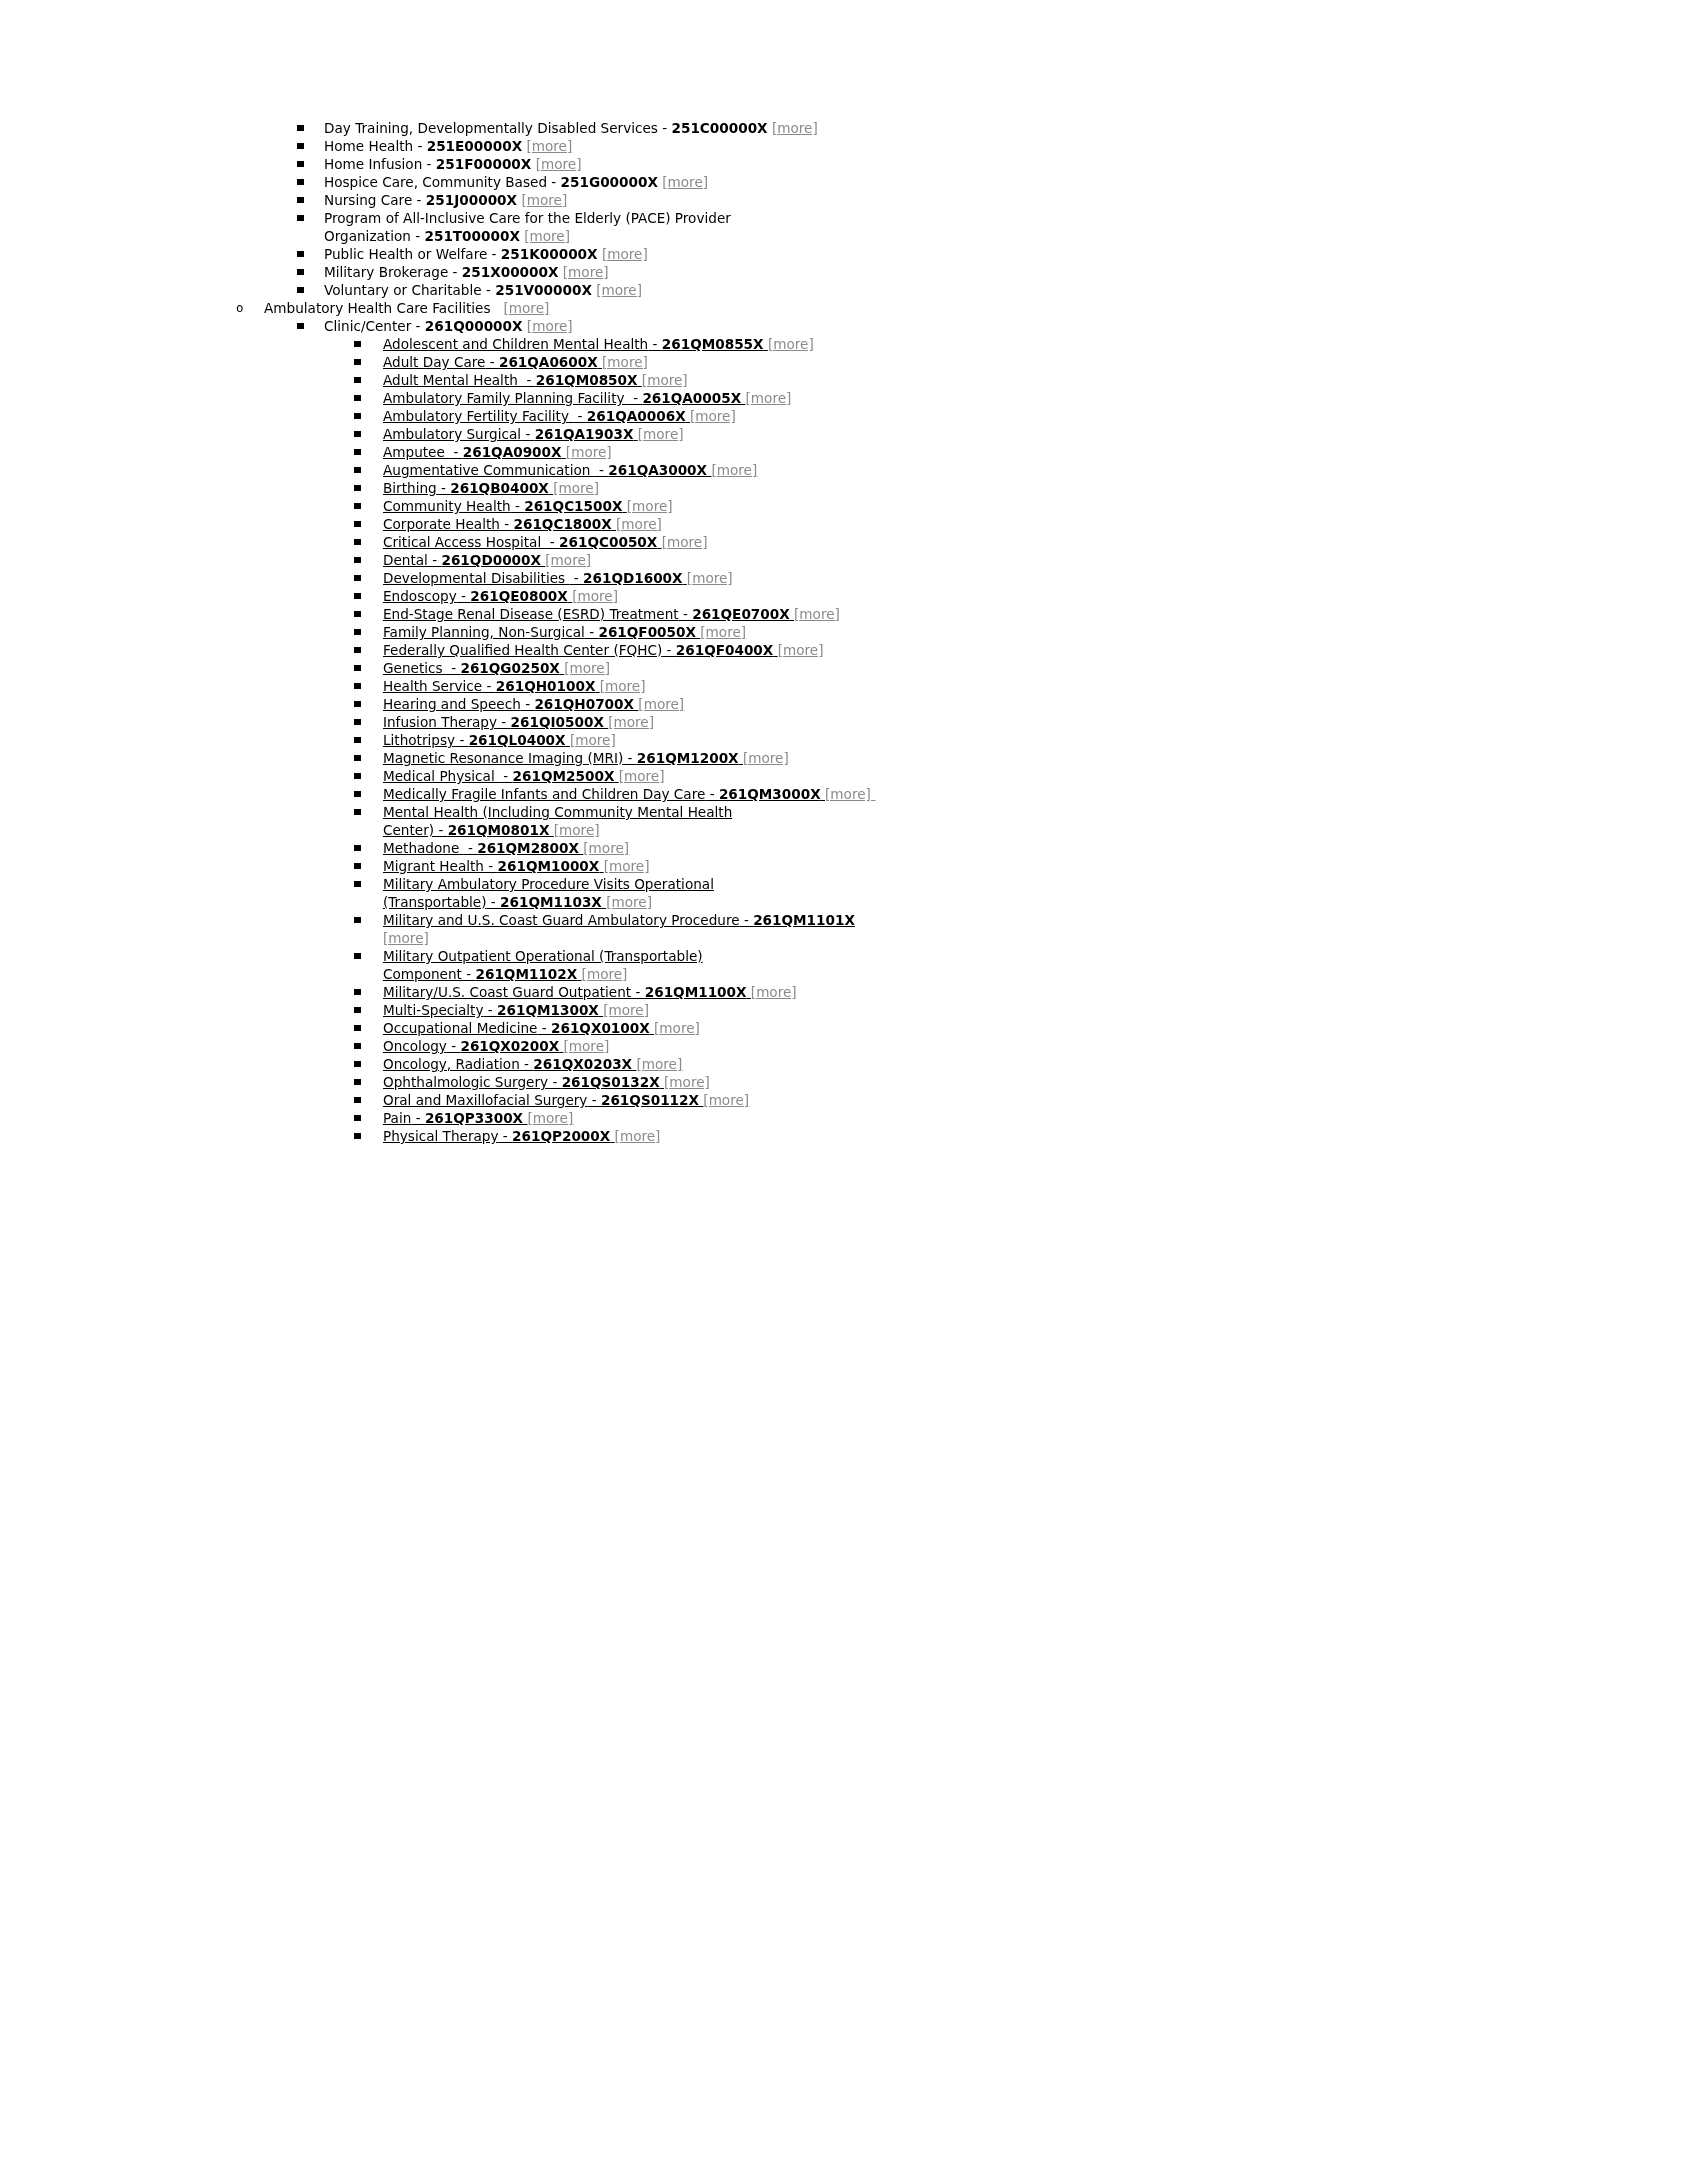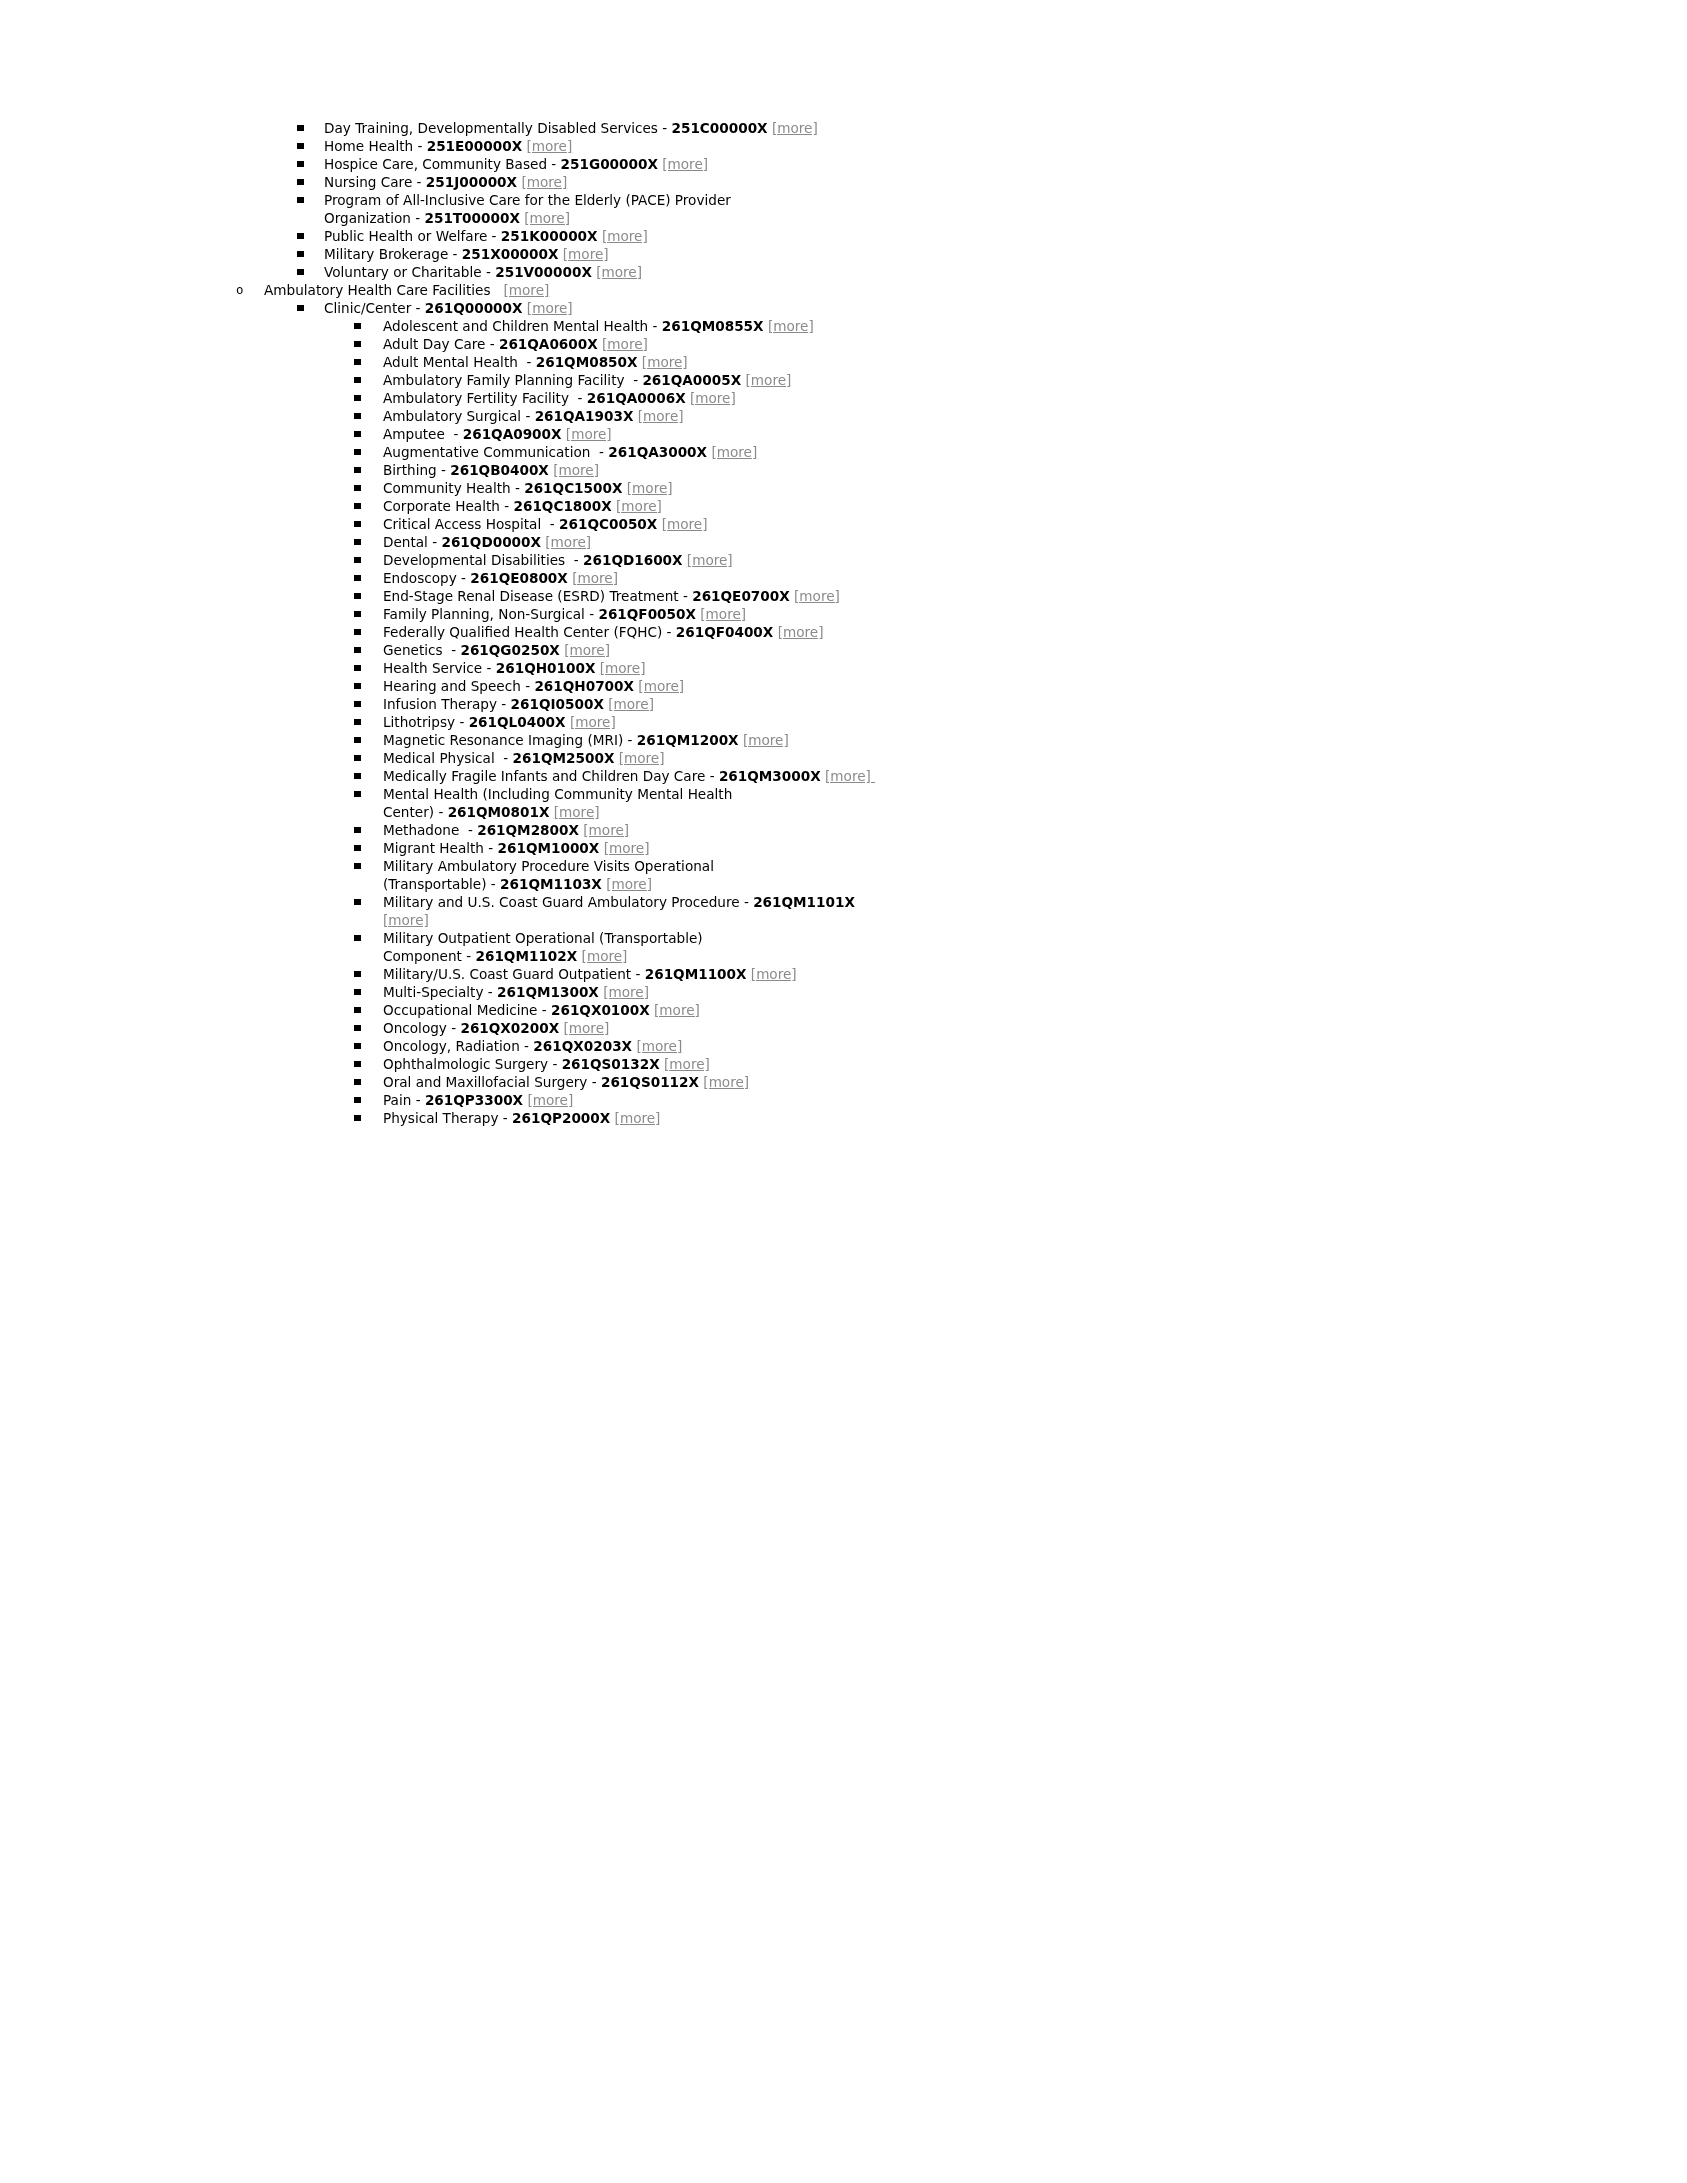--- a/index.html
+++ b/index.html
@@ -19,21 +19,21 @@
   }
   .doc {
     padding-top: 119px;
   }
   .item {
     position: relative;
     line-height: 18px;
   }
   .item.level0 { padding-left: 264px; }
   .item.level1 { padding-left: 324px; }
-  .item.level2 { padding-left: 383px; }
+  .item.level2 { padding-left: 383px; text-decoration: underline; }
   .bullet-square {
     position: absolute;
     width: 6.6px;
     height: 6.6px;
     background: var(--text-color, #000000);
     top: 5.8px;
   }
   .level1 > .bullet-square { left: 297px; }
   .level2 > .bullet-square { left: 354px; }
   .bullet-circle {
@@ -52,20 +52,21 @@
     cursor: pointer;
   }
 </style>
 </head>
 <body>
 
 <div class="page">
   <div class="doc">
       <div class="item level1"><span class="bullet-square"></span><span class="txt"><span>Day Training, Developmentally Disabled Services</span> - <strong class="code">251C00000X</strong> <a class="more" href="#">[more]</a></span></div>
       <div class="item level1"><span class="bullet-square"></span><span class="txt"><span>Home Health</span> - <strong class="code">251E00000X</strong> <a class="more" href="#">[more]</a></span></div>
+      <div class="item level1"><span class="bullet-square"></span><span class="txt"><span>Home Infusion</span> - <strong class="code">251F00000X</strong> <a class="more" href="#">[more]</a></span></div>
       <div class="item level1"><span class="bullet-square"></span><span class="txt"><span>Hospice Care, Community Based</span> - <strong class="code">251G00000X</strong> <a class="more" href="#">[more]</a></span></div>
       <div class="item level1"><span class="bullet-square"></span><span class="txt"><span>Nursing Care</span> - <strong class="code">251J00000X</strong> <a class="more" href="#">[more]</a></span></div>
       <div class="item level1"><span class="bullet-square"></span><span class="txt"><span>Program of All-Inclusive Care for the Elderly (PACE) Provider</span><br><span>Organization</span> - <strong class="code">251T00000X</strong> <a class="more" href="#">[more]</a></span></div>
       <div class="item level1"><span class="bullet-square"></span><span class="txt"><span>Public Health or Welfare</span> - <strong class="code">251K00000X</strong> <a class="more" href="#">[more]</a></span></div>
       <div class="item level1"><span class="bullet-square"></span><span class="txt"><span>Military Brokerage</span> - <strong class="code">251X00000X</strong> <a class="more" href="#">[more]</a></span></div>
       <div class="item level1"><span class="bullet-square"></span><span class="txt"><span>Voluntary or Charitable</span> - <strong class="code">251V00000X</strong> <a class="more" href="#">[more]</a></span></div>
       <div class="item level0"><span class="bullet-circle">o</span><span class="txt"><span>Ambulatory Health Care Facilities</span>   <a class="more" href="#">[more]</a></span></div>
       <div class="item level1"><span class="bullet-square"></span><span class="txt"><span>Clinic/Center</span> - <strong class="code">261Q00000X</strong> <a class="more" href="#">[more]</a></span></div>
       <div class="item level2"><span class="bullet-square"></span><span class="txt"><span>Adolescent and Children Mental Health</span> - <strong class="code">261QM0855X</strong> <a class="more" href="#">[more]</a></span></div>
       <div class="item level2"><span class="bullet-square"></span><span class="txt"><span>Adult Day Care</span> - <strong class="code">261QA0600X</strong> <a class="more" href="#">[more]</a></span></div>

